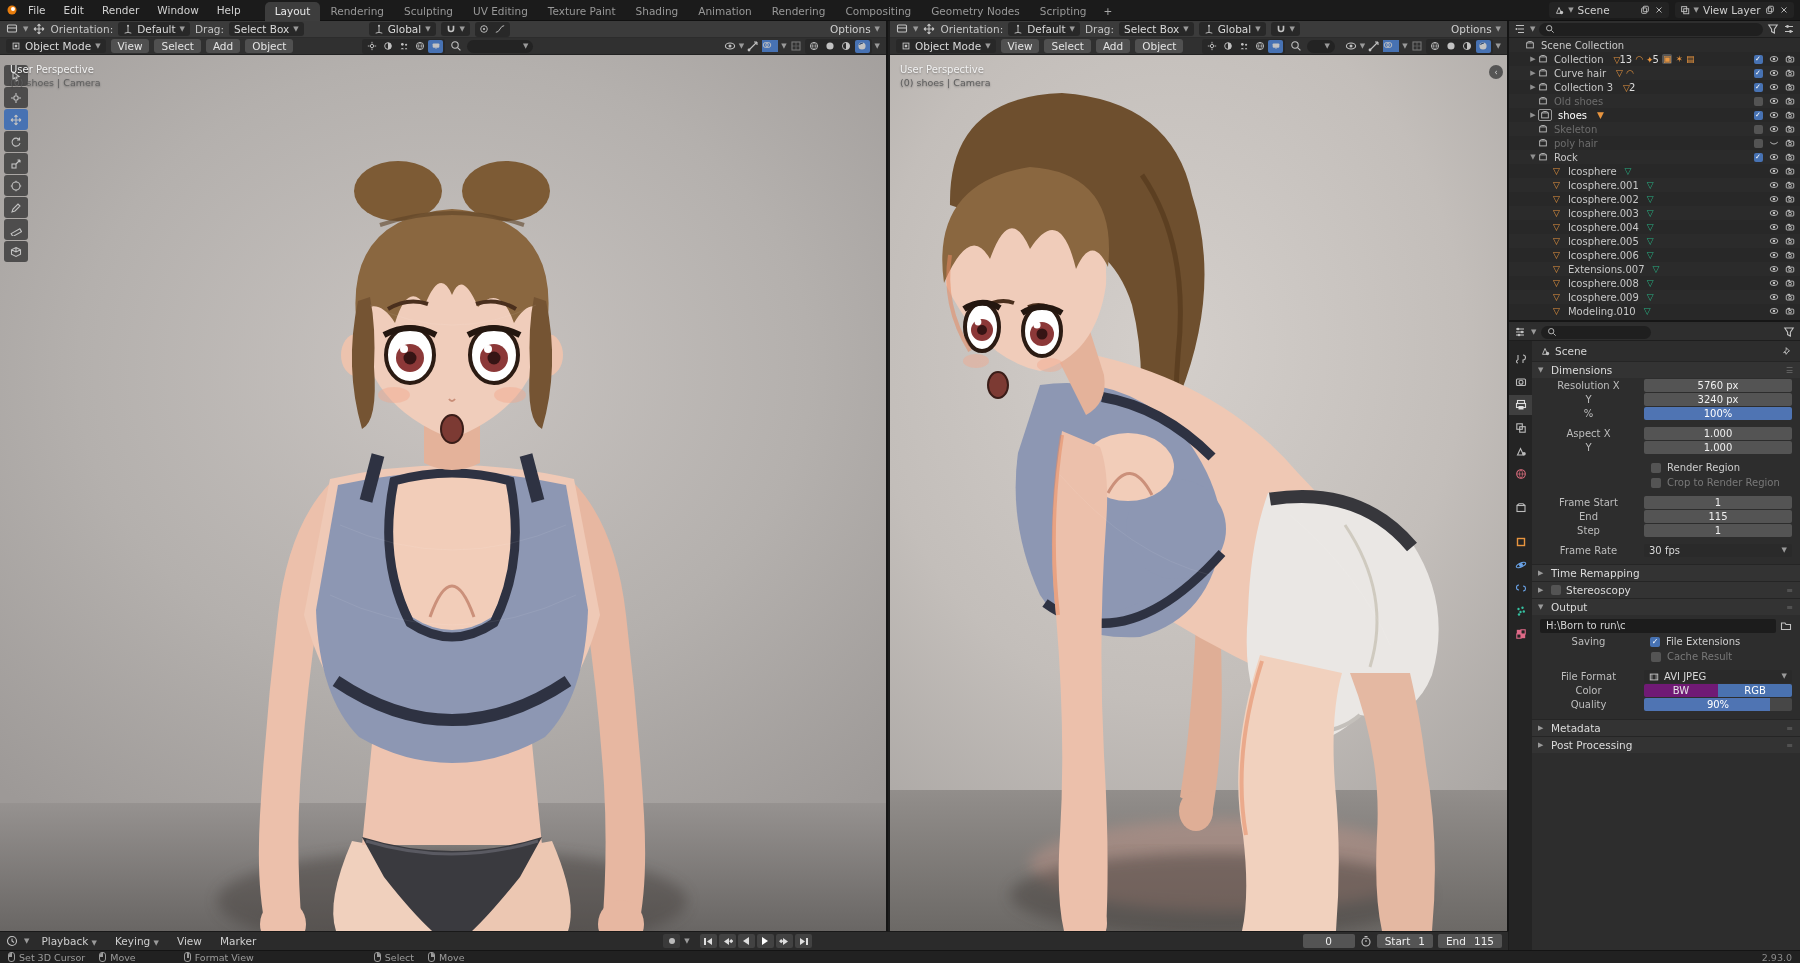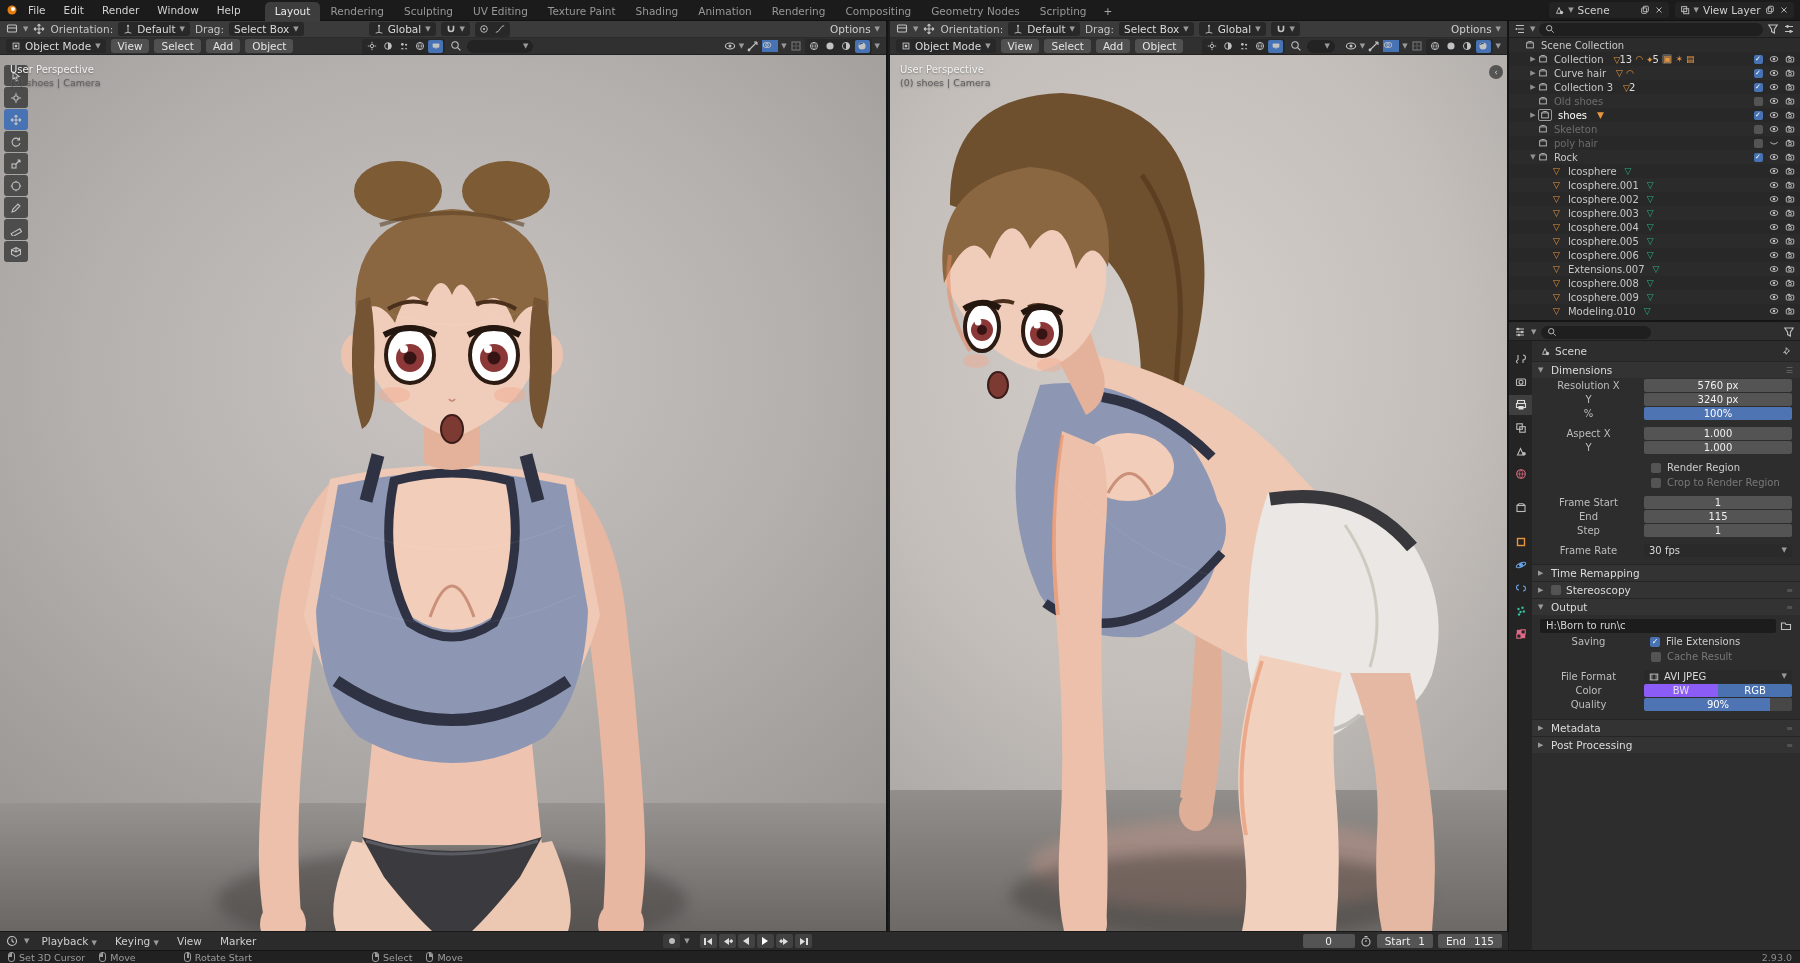--- a/index.html
+++ b/index.html
@@ -87,21 +87,21 @@
   .pfield.blue{background:#4f74b3;color:#fff}
   .pfield.drop{background:#2a2a2a;display:flex;align-items:center;text-align:left;padding:0 5px;gap:5px;color:#d8d8d8}
   .pfield.drop .chev{margin-left:auto}
   .pcheckrow{display:flex;align-items:center;gap:6px;height:13px;margin:2px 8px 0;padding-left:111px;color:#cdcdcd}
   .pcheckrow.dim{color:#787878}
   .cb{width:10px;height:10px;border-radius:2px;background:#545454;display:inline-flex;align-items:center;justify-content:center}
   .cb.checked{background:#4772b3;color:#fff;font-size:8px}
   .pathrow{display:flex;align-items:center;gap:4px;margin:4px 8px 2px}
   .pathfield{flex:1;background:#1c1c1c;border-radius:2px;height:14px;line-height:14px;padding:0 6px;color:#d5d5d5}
   .toggle2{flex:1;display:flex;border-radius:2px;overflow:hidden}
-  .toggle2 .half{flex:1;height:13px;line-height:13px;text-align:center;background:#8b5cf6;color:#e6e6e6}
+  .toggle2 .half{flex:1;height:13px;line-height:13px;text-align:center;background:#701a75;color:#e6e6e6}
   .toggle2 .half.on{background:#4a72b0;color:#fff}
   .qslider{flex:1;border-radius:2px;height:13px;line-height:13px;text-align:center;color:#fff;
     background:linear-gradient(to right,#4f74b3 0 85%,#474747 85%)}
   
   #timeline{left:0;top:931px;width:1508px;height:19px;background:#2b2b2b;display:flex;align-items:center;
     padding:0 6px;gap:6px;font-size:10.5px;color:#d0d0d0;border-top:1px solid #191919}
   .tmenu{padding:1px 6px;color:#cfcfcf}
   .transport{display:flex;gap:2px;align-items:center;margin-left:395px}
   .trbtn{width:17px;height:14px;background:#424242;border-radius:2px;display:flex;align-items:center;justify-content:center;color:#ddd}
   .trbtn.rec{background:#3a3a3a}
@@ -1731,21 +1731,21 @@
   <span class="sitem" style="margin-left:14px">
       <span class="mouse l">
         <i></i>
       </span>
       <span>Move</span>
     </span>
   <span class="sitem" style="margin-left:48px">
       <span class="mouse m">
         <i></i>
       </span>
-      <span>Rotate Start</span>
+      <span>Format View</span>
     </span>
   <span class="sitem" style="margin-left:120px">
       <span class="mouse r">
         <i></i>
       </span>
       <span>Select</span>
     </span>
   <span class="sitem" style="margin-left:14px">
       <span class="mouse r">
         <i></i>

